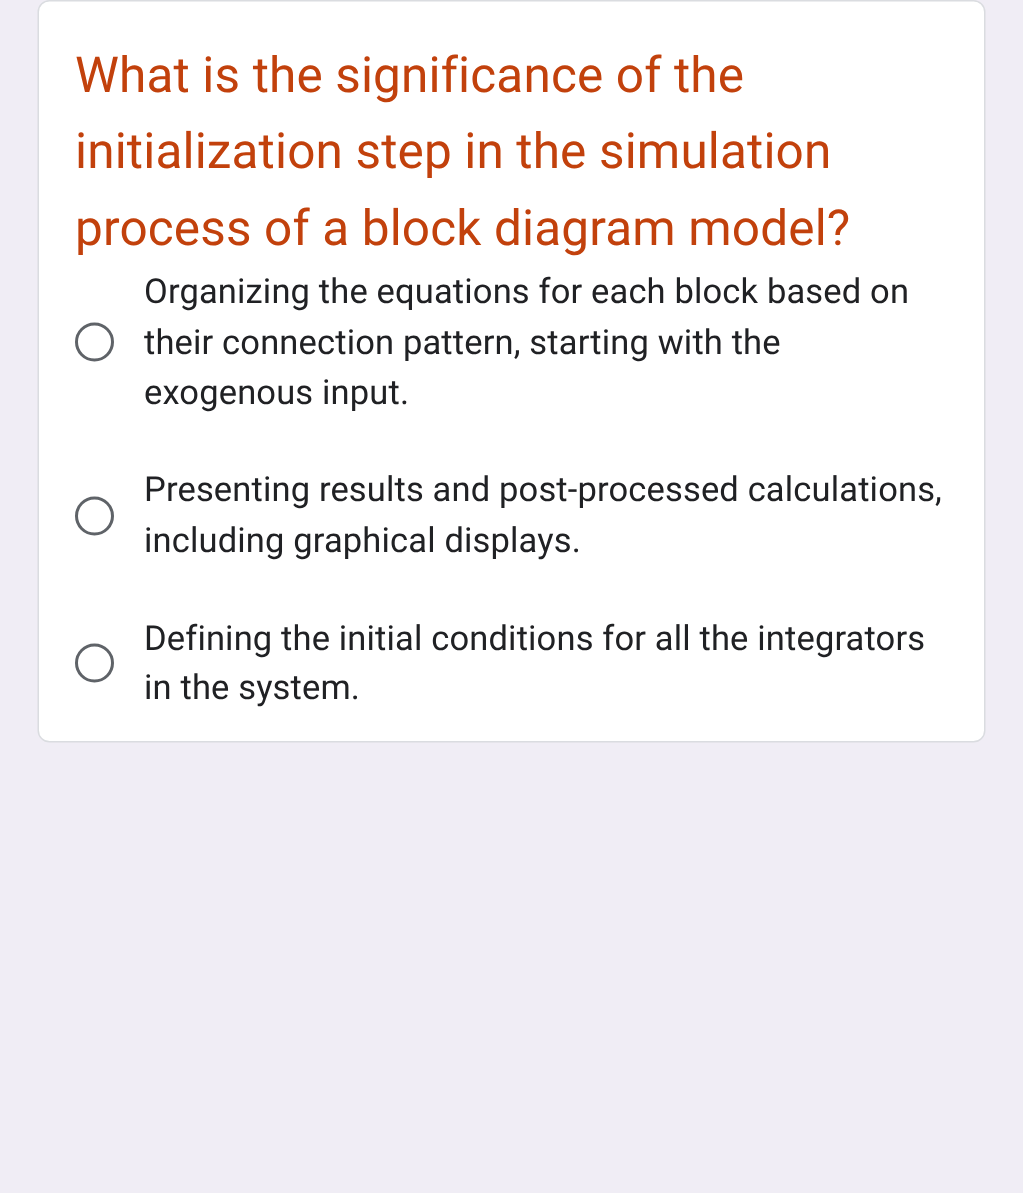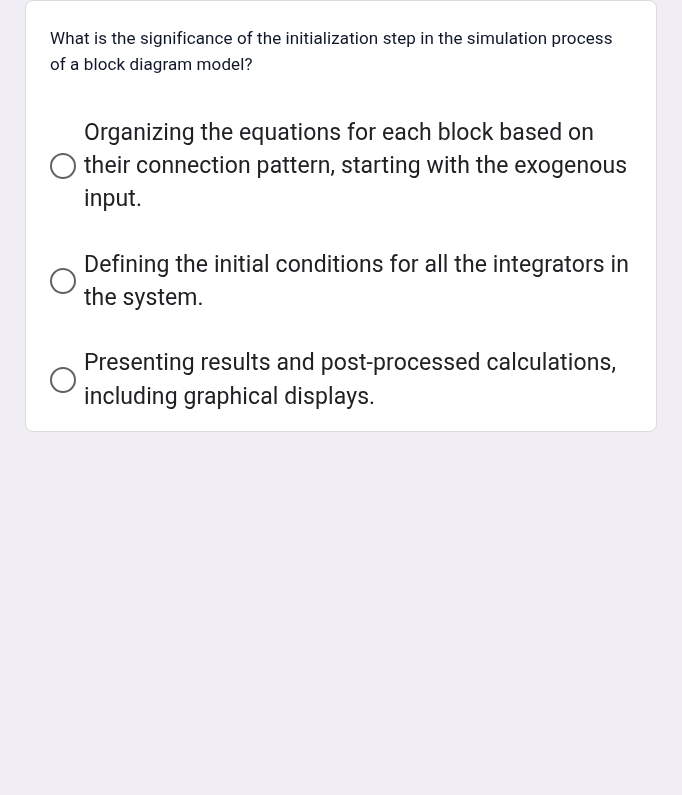--- a/index.html
+++ b/index.html
@@ -18,36 +18,35 @@
     }
     .card {
       background: #ffffff;
       border: 1px solid #dadce0;
       border-radius: 8px;
       width: 632px;
       margin: 0 25px;
       padding: 24px 24px 18px 24px;
     }
     .question-text {
-      font-size: 17px;
+      font-size: 33px;
       line-height: 1.55;
-      color: #0f172a;
+      color: #c2410c;
       font-weight: 400;
-      margin-bottom: 38px;
       letter-spacing: 0.1px;
     }
     .options {
       display: flex;
       flex-direction: column;
       gap: 32px;
     }
     .option {
       display: flex;
       align-items: center;
-      gap: 8px;
+      gap: 20px;
       cursor: pointer;
     }
     .radio {
       width: 26px;
       height: 26px;
       min-width: 26px;
       border: 2.5px solid #5f6368;
       border-radius: 50%;
       background: #ffffff;
     }
@@ -64,20 +63,20 @@
 
 <div class="card">
   <div class="question-text">What is the significance of the initialization step in the simulation process of a block diagram model?</div>
   <div class="options">
     <label class="option">
       <span class="radio"></span>
       <span class="option-text">Organizing the equations for each block based on their connection pattern, starting with the exogenous input.</span>
     </label>
     <label class="option">
       <span class="radio"></span>
-      <span class="option-text">Defining the initial conditions for all the integrators in the system.</span>
+      <span class="option-text">Presenting results and post-processed calculations, including graphical displays.</span>
     </label>
     <label class="option">
       <span class="radio"></span>
-      <span class="option-text">Presenting results and post-processed calculations, including graphical displays.</span>
+      <span class="option-text">Defining the initial conditions for all the integrators in the system.</span>
     </label>
   </div>
 </div>
 
 </body></html>

